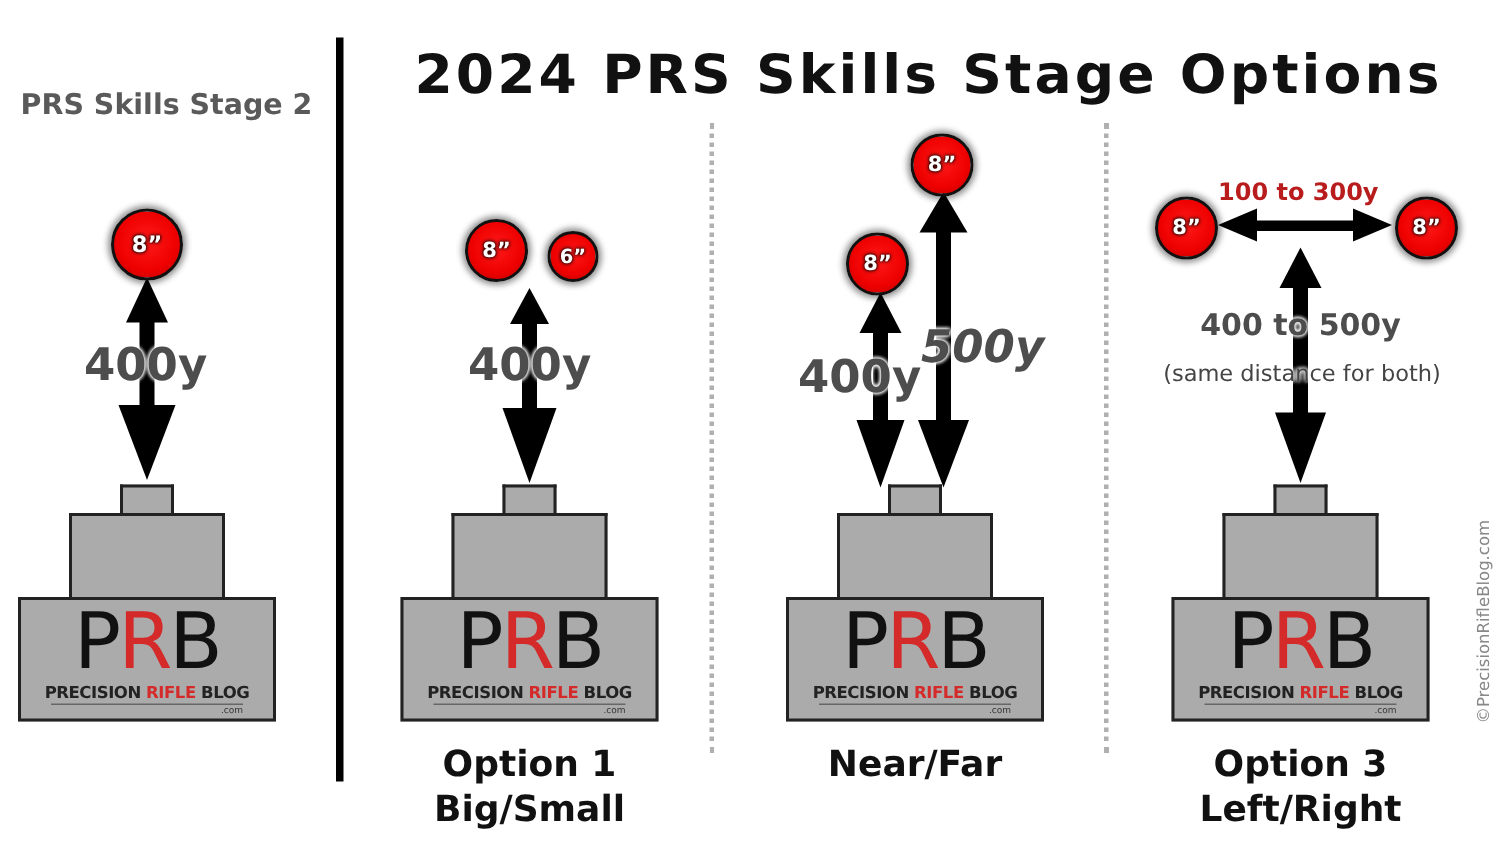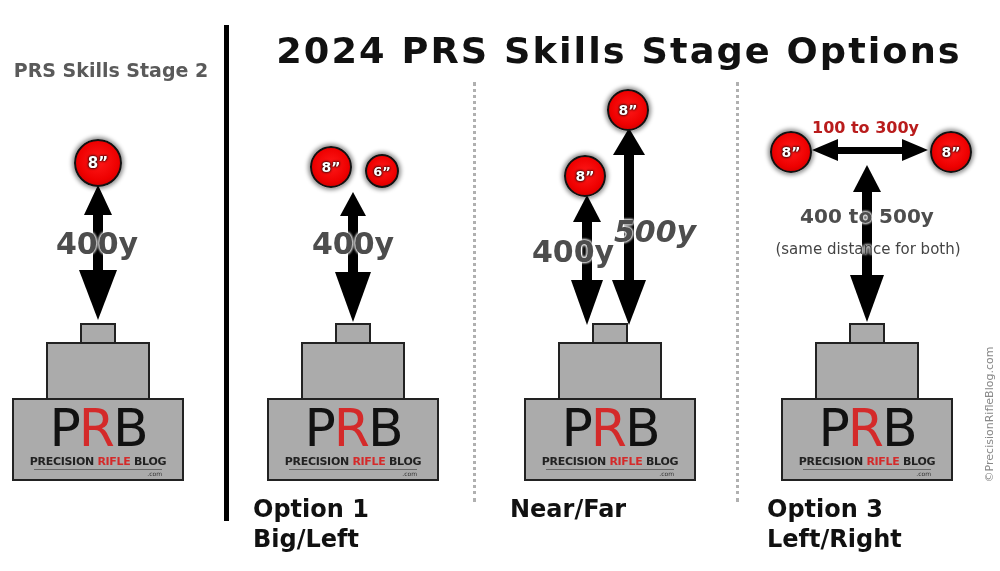--- a/index.html
+++ b/index.html
@@ -15,21 +15,21 @@
   .barricade { position:absolute; }
   .barricade .tab, .barricade .mid, .barricade .base { position:absolute; background:#ababab; border:2px solid #222; box-sizing:border-box; }
   .barricade .tab { border-bottom:none; }
   .barricade .mid { border-bottom:none; }
   .logo { position:absolute; left:14px; top:100px; width:144px; text-align:center; }
   .logo .prb { font-family:"DejaVu Sans", sans-serif; font-weight:normal; font-size:52px; letter-spacing:-2px; line-height:54px; color:#111; }
   .logo .prb .r { color:#d42a2a; }
   .logo .tagline { font-family:"DejaVu Sans", sans-serif; font-weight:bold; font-size:11px; color:#222; letter-spacing:-0.3px; white-space:nowrap; }
   .logo .tagline .rf { color:#d42a2a; }
   .logo .dotcom { font-size:6px; color:#333; text-align:right; border-top:1px solid #666; margin:1px 8px 0 8px; }
-  .opt-label { position:absolute; width:200px; text-align:left; font-family:"DejaVu Sans", sans-serif; font-weight:bold; font-size:24px; line-height:30px; color:#111; }
+  .opt-label { position:absolute; width:200px; text-align:center; font-family:"DejaVu Sans", sans-serif; font-weight:bold; font-size:24px; line-height:30px; color:#111; }
   .copyright { position:absolute; left:978px; top:320px; width:14px; height:190px; }
   .copyright span { position:absolute; left:-84px; top:88px; width:190px; text-align:center; transform:rotate(-90deg); font-size:11px; color:#888; white-space:nowrap; font-family:"DejaVu Sans", sans-serif; }
   svg { position:absolute; overflow:visible; }
 </style>
 </head>
 <body>
 
 <div class="abs main-title">2024 PRS Skills Stage Options</div>
 
 <div class="abs side-title">
@@ -134,21 +134,21 @@
   <div class="base" style="left:0; top:75px; width:172px; height:83px;"></div>
   <div class="logo" style="left:14px; top:78px;">
     <div class="prb"><span>P</span><span class="r">R</span><span>B</span></div>
     <div class="tagline"><span>PRECISION </span><span class="rf">RIFLE</span><span> BLOG</span></div>
     <div class="dotcom">.com</div>
   </div>
 </div>
 
 <div class="opt-label" style="left:253px; top:494px;">
   <div>Option 1</div>
-  <div>Big/Left</div>
+  <div>Big/Small</div>
 </div>
 <div class="opt-label" style="left:510px; top:494px;">
   <div>Near/Far</div>
 </div>
 <div class="opt-label" style="left:767px; top:494px;">
   <div>Option 3</div>
   <div>Left/Right</div>
 </div>
 
 <div class="copyright">

